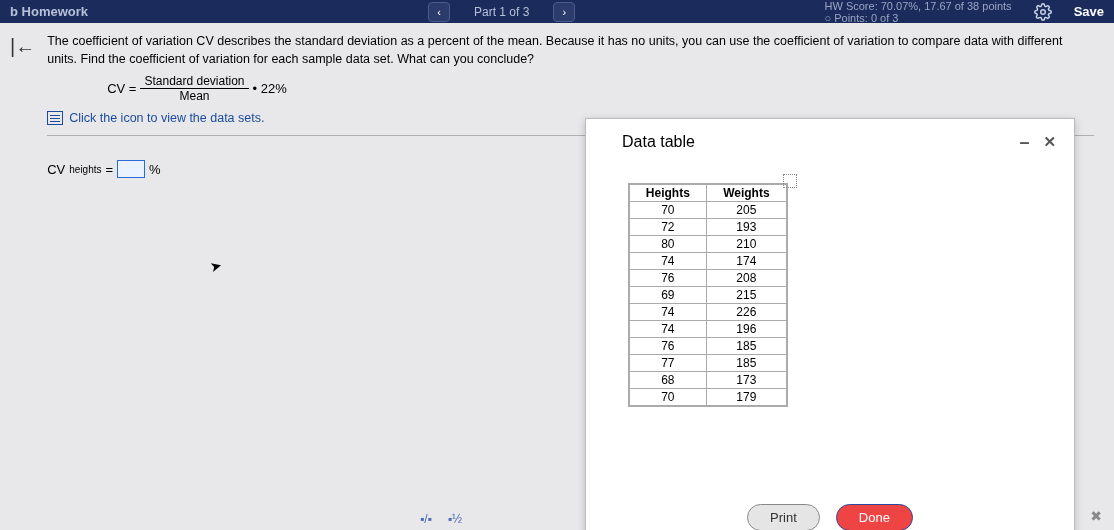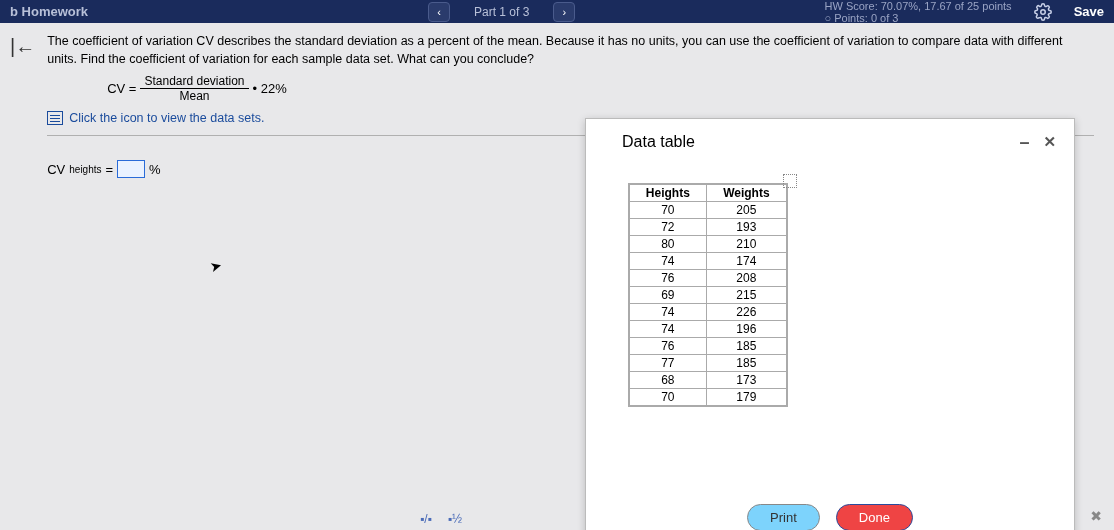--- a/index.html
+++ b/index.html
@@ -37,38 +37,38 @@
 .modal-ctrls { display: flex; gap: 14px; align-items: center; color: #555; }
 .modal-ctrls .min { font-weight: bold; font-size: 18px; cursor: pointer; line-height: 10px; }
 .modal-ctrls .cls { font-weight: bold; font-size: 15px; cursor: pointer; }
 .tbl-wrap { margin: 22px 0 0 42px; border: 1px solid #aaa; width: 160px; position: relative; }
 .drag { position: absolute; right: -10px; top: -10px; width: 14px; height: 14px; border: 1px dotted #888; }
 table.dt { border-collapse: collapse; width: 100%; font-size: 12px; }
 table.dt th, table.dt td { border: 1px solid #aaa; text-align: center; padding: 1px 4px; }
 table.dt th { font-weight: bold; }
 .modal-foot { position: absolute; bottom: 18px; left: 0; right: 0; display: flex; justify-content: center; gap: 16px; }
 .btn { border-radius: 16px; padding: 5px 22px; font-size: 13px; cursor: pointer; }
-.btn-outline { background: #7dd3fc; border: 1px solid #888; color: #333; }
+.btn-outline { background: #e5e5e5; border: 1px solid #888; color: #333; }
 .btn-primary { background: #ef4444; border: 1px solid #2a4b9c; color: #fff; }
 .help { position: absolute; right: 12px; bottom: 6px; color: #888; font-size: 14px; cursor: pointer; }
 .toolbar { position: absolute; left: 420px; bottom: 4px; display: flex; gap: 16px; color: #4a6bb8; font-size: 12px; }
 </style>
 </head>
 <body>
 
 <div class="topbar">
   <span class="topbar-left">b Homework</span>
   <div class="topbar-mid">
     <span class="navbtn">‹</span>
     <span class="part">Part 1 of 3</span>
     <span class="navbtn">›</span>
   </div>
   <div class="topbar-right">
     <div class="score-block">
-      <div>HW Score: 70.07%, 17.67 of 25 points</div>
+      <div>HW Score: 70.07%, 17.67 of 38 points</div>
       <div class="pts">Points: 0 of 3</div>
     </div>
     <span class="gear">
       <svg width="18" height="18" viewBox="0 0 24 24" fill="none" stroke="#c8d0e8" stroke-width="2">
           <circle cx="12" cy="12" r="3"></circle>
           <path d="M19.4 15a1.7 1.7 0 0 0 .34 1.87l.06.06a2 2 0 1 1-2.83 2.83l-.06-.06a1.7 1.7 0 0 0-1.87-.34 1.7 1.7 0 0 0-1 1.56V21a2 2 0 1 1-4 0v-.09a1.7 1.7 0 0 0-1-1.56 1.7 1.7 0 0 0-1.87.34l-.6.06a2 2 0 1 1-2.83-2.83l.06-.06a1.7 1.7 0 0 0 .34-1.87 1.7 1.7 0 0 0-1.56-1H3a2 2 0 1 1 0-4h.09a1.7 1.7 0 0 0 1.56-1 1.7 1.7 0 0 0-.34-1.87l-.06-.06a2 2 0 1 1 2.83-2.83l.06.06a1.7 1.7 0 0 0 1.87.34H9a1.7 1.7 0 0 0 1-1.56V3a2 2 0 1 1 4 0v.09a1.7 1.7 0 0 0 1 1.56 1.7 1.7 0 0 0 1.87-.34l.06-.06a2 2 0 1 1 2.83 2.83l-.06.06a1.7 1.7 0 0 0-.34 1.87V9a1.7 1.7 0 0 0 1.56 1H21a2 2 0 1 1 0 4h-.09a1.7 1.7 0 0 0-1.56 1z"></path>
         </svg>
     </span>
     <span class="save">Save</span>
   </div>

